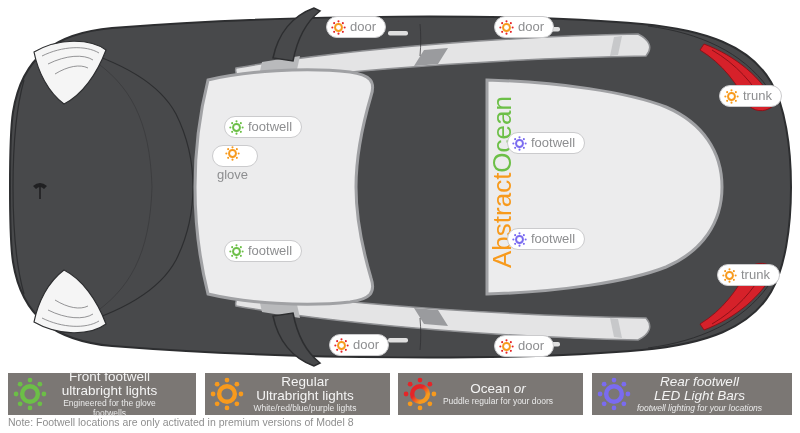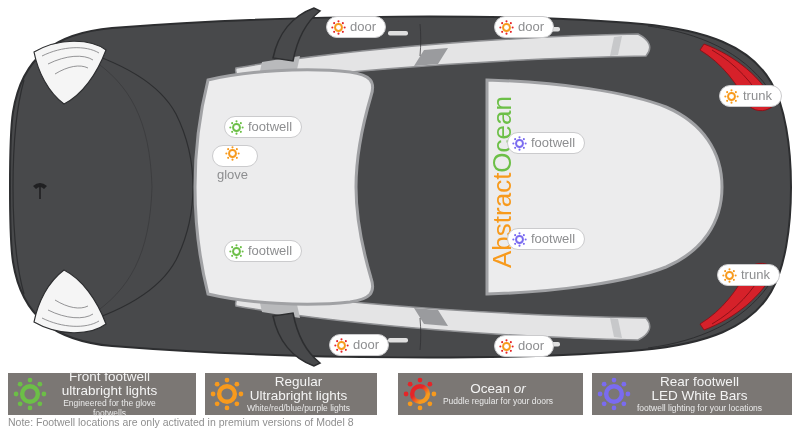--- a/index.html
+++ b/index.html
@@ -31,23 +31,23 @@
   
   .legend-box{
     position:absolute;top:373px;height:42px;background:#7b7774;
     display:flex;align-items:center;box-sizing:border-box;
   }
   .legend-box .legend-sun{margin-left:5px;flex:0 0 auto;}
   .legend-text{flex:1;text-align:center;padding-right:24px;color:#f4f4f4;}
   .legend-text .l1,.legend-text .l2{font-size:13.5px;line-height:14px;}
   .legend-text .sub{font-size:8.5px;line-height:10px;color:#eaeaea;}
   #lg1{left:8px;width:188px;}
-  #lg2{left:205px;width:172px;}
+  #lg2{left:205px;width:185px;}
   #lg3{left:398px;width:185px;}
-  #lg4{left:592px;width:200px;}
+  #lg4{left:592px;width:200px;font-style:italic;}
   #footnote{
     position:absolute;left:8px;top:416px;font-size:10.5px;color:#8f8f8f;
   }
 </style>
 </head>
 <body>
 
 <div id="stage">
 
   <svg width="0" height="0" style="position:absolute" aria-hidden="true">
@@ -246,19 +246,19 @@
       <div class="l1"><span>Ocean</span> <em>or</em></div>
       <div class="sub">Puddle regular for your doors</div>
     </div>
   </div>
   <div class="legend-box" id="lg4">
     <svg class="sun purple legend-sun" width="34" height="34" viewBox="0 0 20 20">
         <use href="#sun-shape"></use>
       </svg>
     <div class="legend-text">
       <div class="l1">Rear footwell</div>
-      <div class="l2">LED White Bars</div>
+      <div class="l2">LED Light Bars</div>
       <div class="sub">footwell lighting for your locations</div>
     </div>
   </div>
 
   <div id="footnote">Note: Footwell locations are only activated in premium versions of Model 8</div>
 </div>
 
 </body></html>

